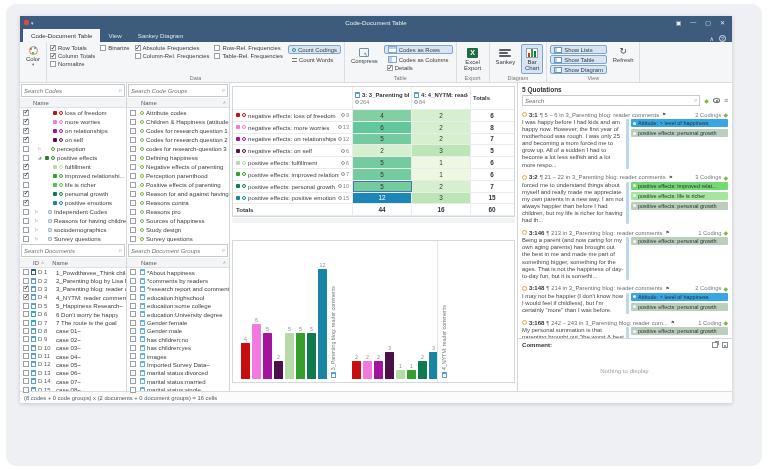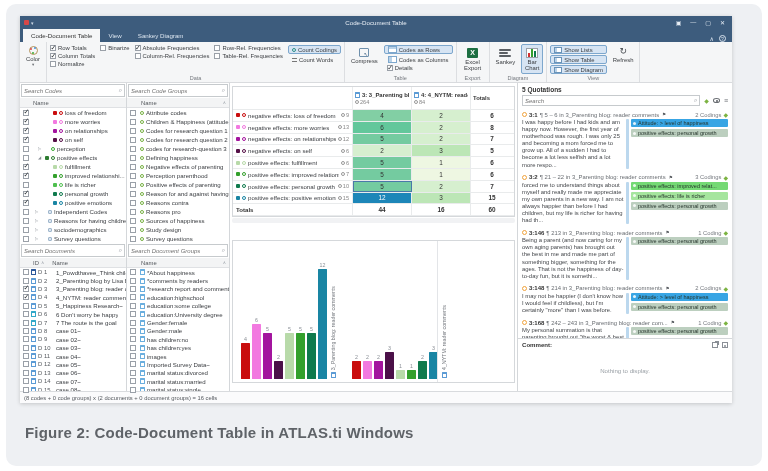--- a/index.html
+++ b/index.html
@@ -1145,14 +1145,13 @@
           <div class="commentbody">Nothing to display.</div>
         </div>
       </div>
     </div>
 
     <div class="statusbar">
       <span>(8 codes + 0 code groups) x (2 documents + 0 document groups) = 16 cells</span>
     </div>
   </div>
 
-  <div class="caption">Figure 2: Code-Document Table in ATLAS.ti Windows</div>
 </div>
 
 </body></html>

